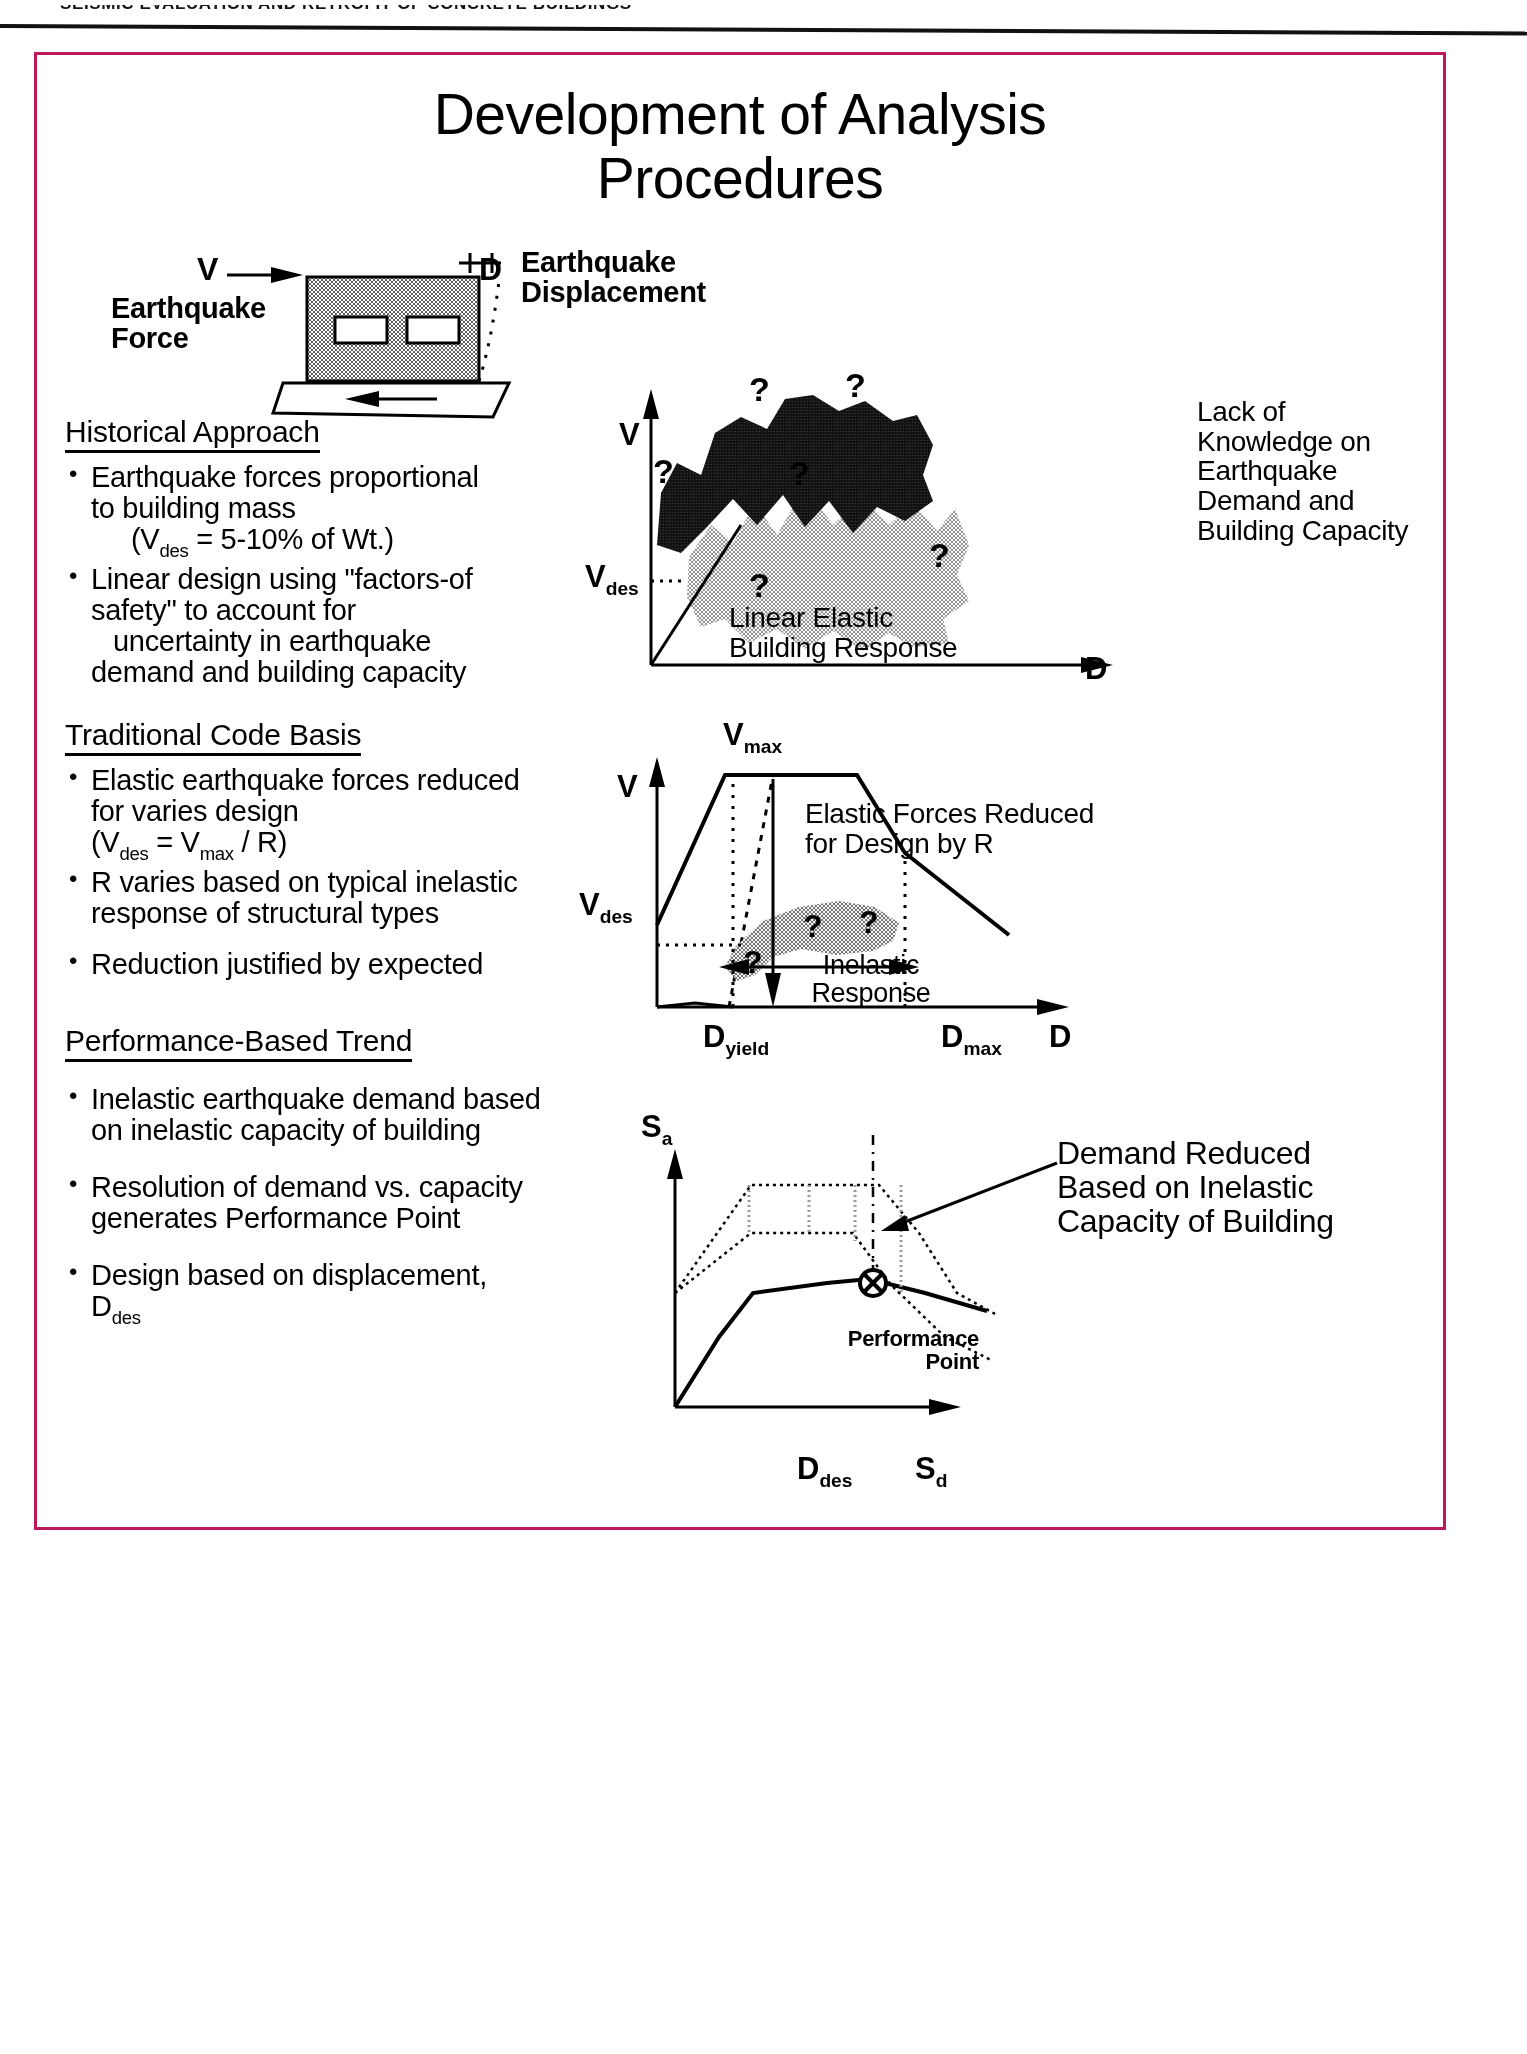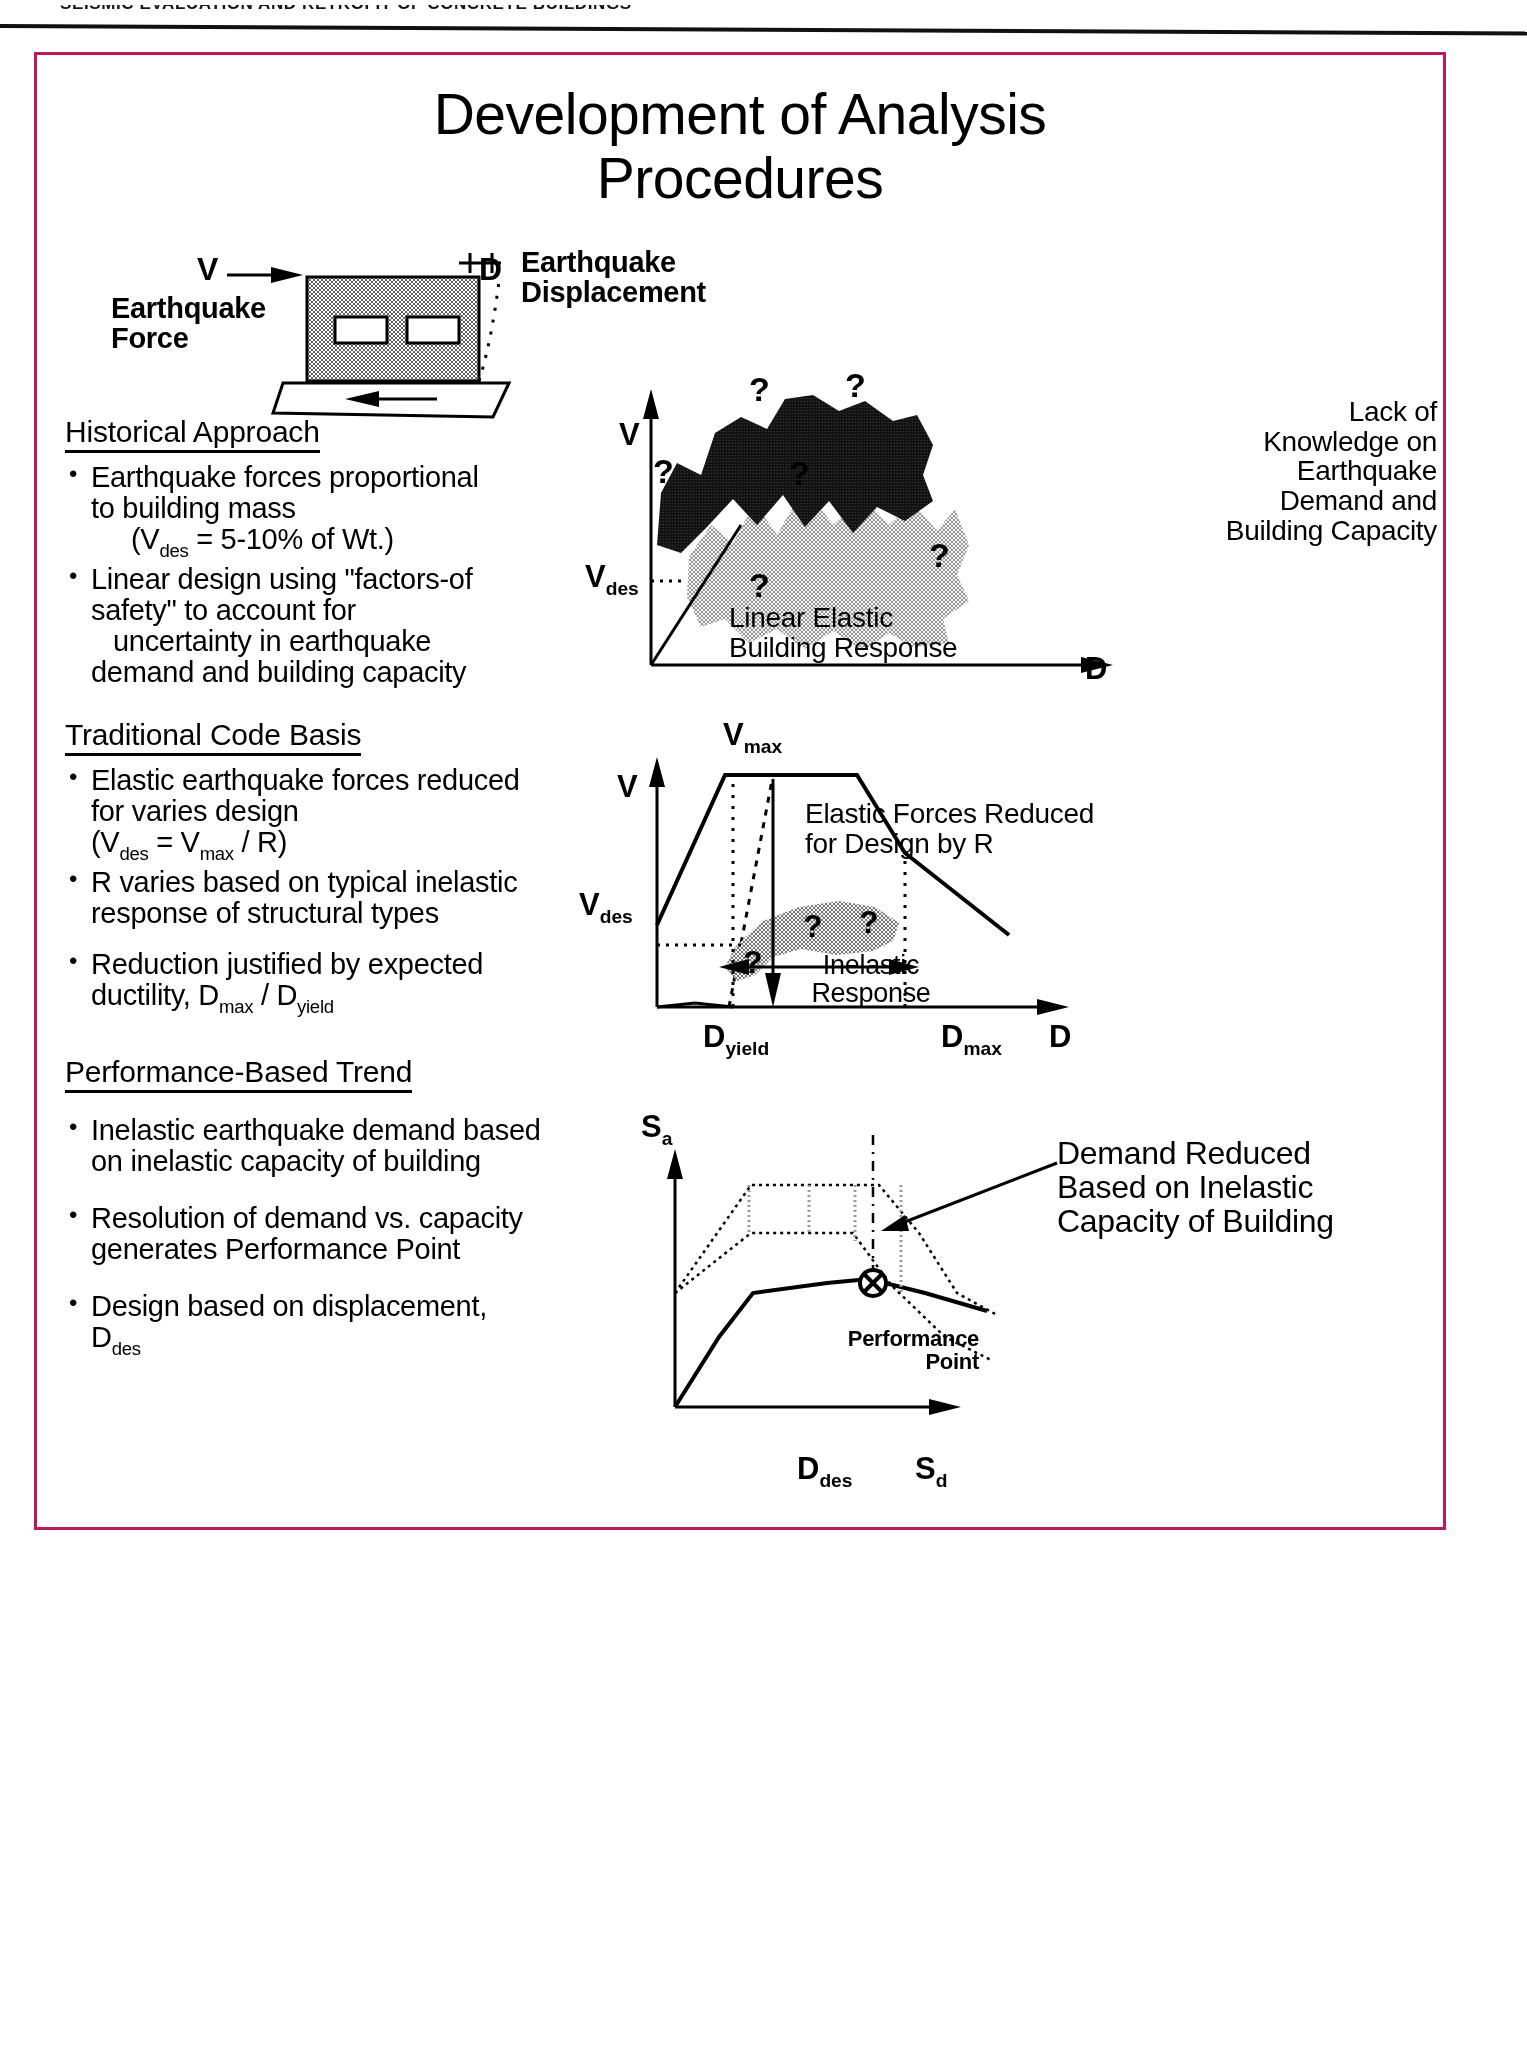--- a/index.html
+++ b/index.html
@@ -167,21 +167,20 @@
             <span class="sub">Elastic earthquake forces reduced</span>
             <span class="sub">for varies design</span>
             <span class="sub">(V<sub>des</sub> = V<sub>max</sub> / R)</span>
           </li>
           <li>
             <span class="sub">R varies based on typical inelastic</span>
             <span class="sub">response of structural types</span>
           </li>
           <li style="margin-top:20px">
             <span class="sub">Reduction justified by expected</span>
-            <span class="sub">ductility,    D<sub>max</sub> / D<sub>yield</sub></span>
           </li>
         </ul>
       </div>
 
       <div class="blk" style="margin-top:44px">
         <div class="sec-head">Performance-Based Trend</div>
         <ul class="bullets">
           <li style="margin-top:22px">
             <span class="sub">Inelastic earthquake demand based</span>
             <span class="sub">on inelastic capacity of building</span>
@@ -197,21 +196,21 @@
         </ul>
       </div>
     </div>
 
     <div class="chart" id="chart1">
       <div class="ax-lbl" style="left:-18px;top:42px">V</div>
       <div class="ax-lbl" style="left:448px;top:276px">D</div>
       <div class="ax-lbl" style="left:-52px;top:184px">
         V<sub style="font-size:.62em;vertical-align:-.4em">des</sub>
       </div>
-      <div class="cap" style="left:560px;top:22px;width:240px;text-align:right;font-weight:400;font-size:28px;line-height:1.06">Lack of<br>Knowledge on<br>Earthquake<br>Demand and<br>Building Capacity</div>
+      <div class="cap" style="left:560px;top:22px;width:240px;text-align:left;font-weight:400;font-size:28px;line-height:1.06">Lack of<br>Knowledge on<br>Earthquake<br>Demand and<br>Building Capacity</div>
       <div class="cap" style="left:92px;top:228px;font-weight:400;font-size:28px;line-height:1.06">Linear Elastic<br>Building Response</div>
 
       <svg width="790" height="330" viewBox="0 0 790 330">
         <defs>
           <pattern id="darkstip" width="3" height="3" patternUnits="userSpaceOnUse">
             <rect width="3" height="3" fill="#111"></rect>
             <circle cx="2.2" cy="2.2" r=".55" fill="#555"></circle>
           </pattern>
           <pattern id="litestip" width="4" height="4" patternUnits="userSpaceOnUse">
             <rect width="4" height="4" fill="#ffffff"></rect>

